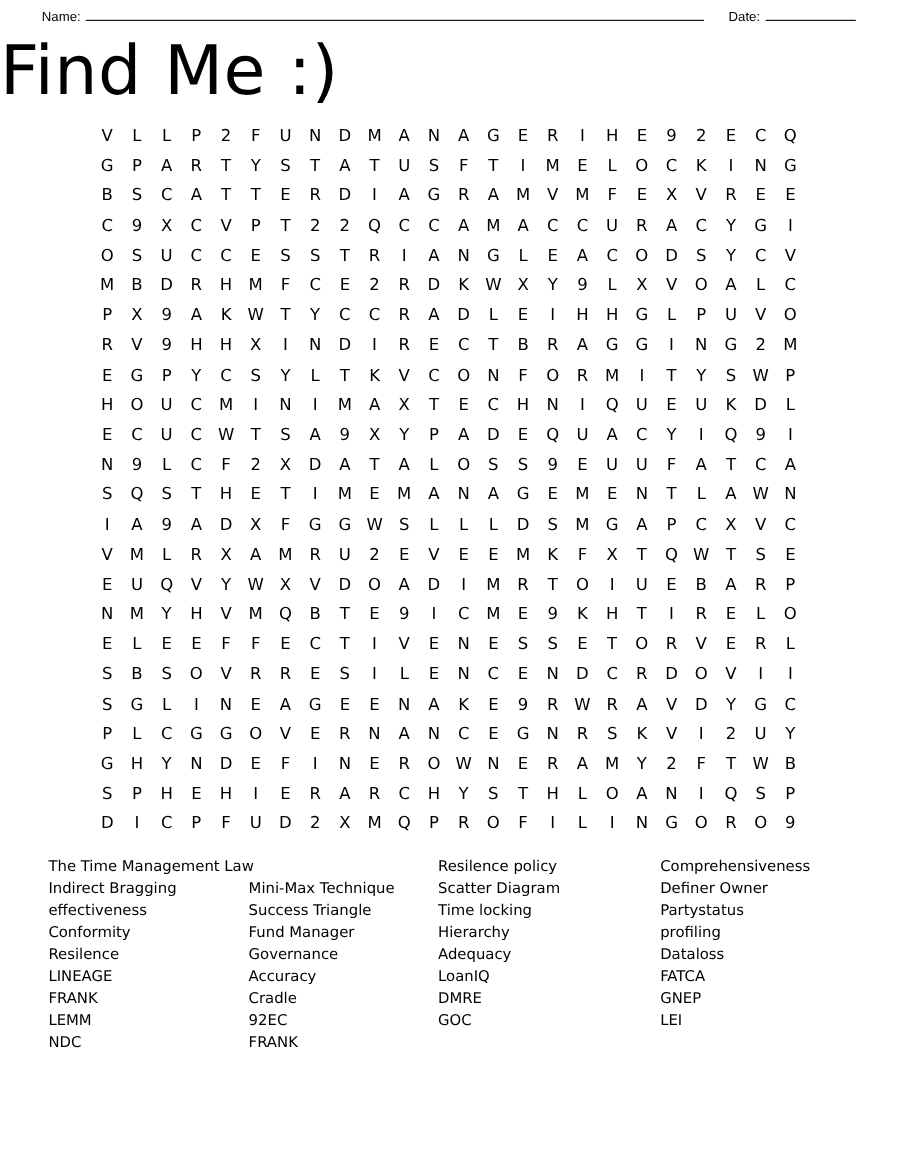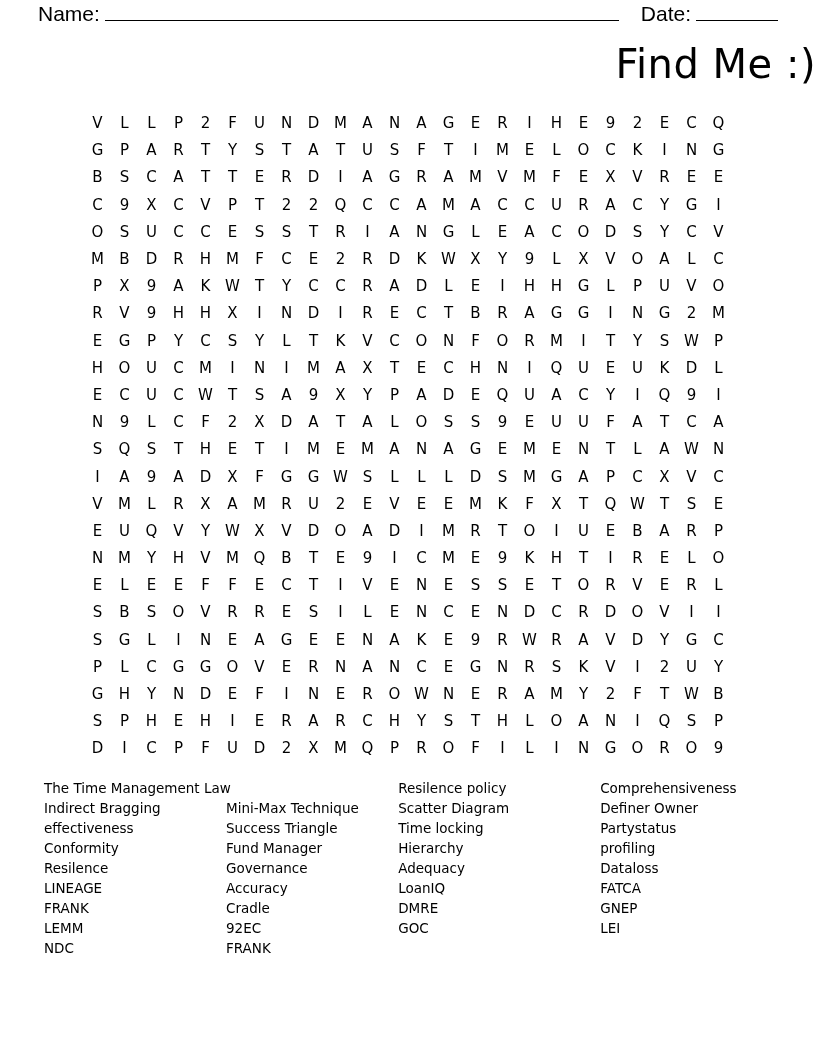--- a/index.html
+++ b/index.html
@@ -31,40 +31,40 @@
     width: 816px;
     height: 26px;
     display: flex;
     align-items: baseline;
     padding: 4px 38px 0 38px;
     box-sizing: border-box;
     font-size: 17px;
   }
   .field-label {
     white-space: nowrap;
-    font-size: 21px;
+    font-size: 12px;
     line-height: 20px;
   }
   .rule {
     border-bottom: 1px solid #000;
     height: 14px;
     margin-left: 5px;
   }
   .rule.name-rule { flex: 1 1 auto; }
   .rule.date-rule { width: 82px; flex: 0 0 82px; }
   .date-label { margin-left: 22px; }
 
   
   .title {
     position: absolute;
     top: 36px;
     left: 0;
     width: 816px;
-    text-align: right;
-    font-size: 40px;
+    text-align: left;
+    font-size: 62px;
     font-weight: 400;
     letter-spacing: 0.5px;
     line-height: 56px;
     font-family: "DejaVu Sans", sans-serif;
   }
 
   
   .grid {
     position: absolute;
     top: 110px;

